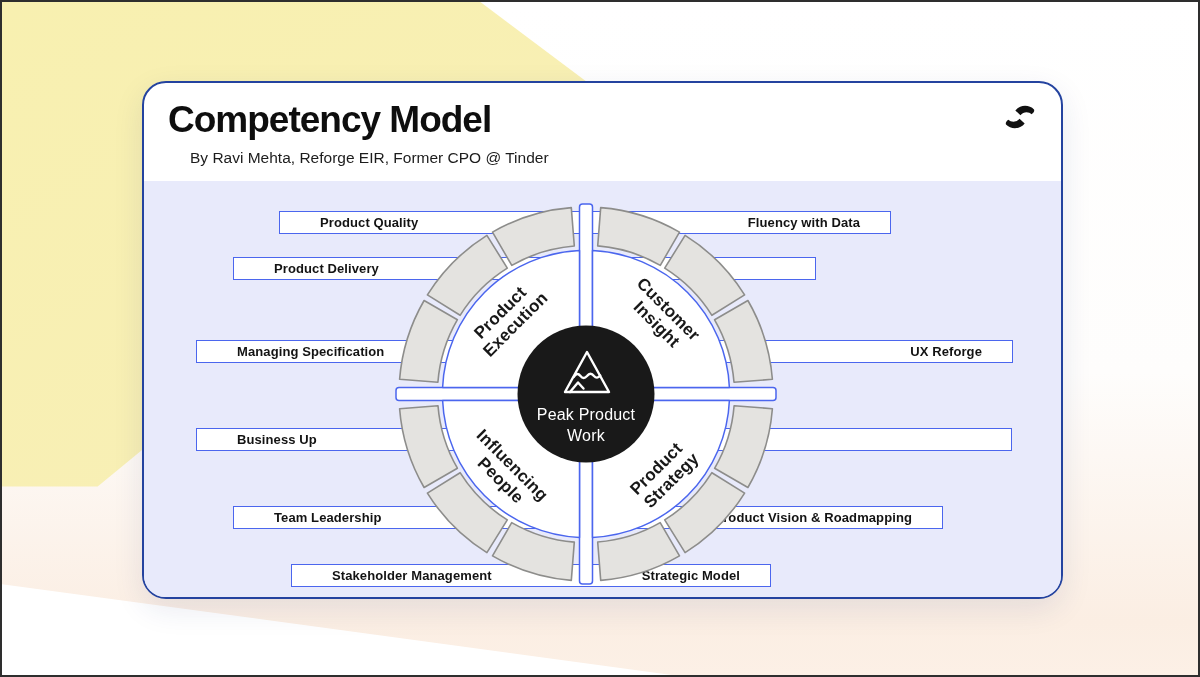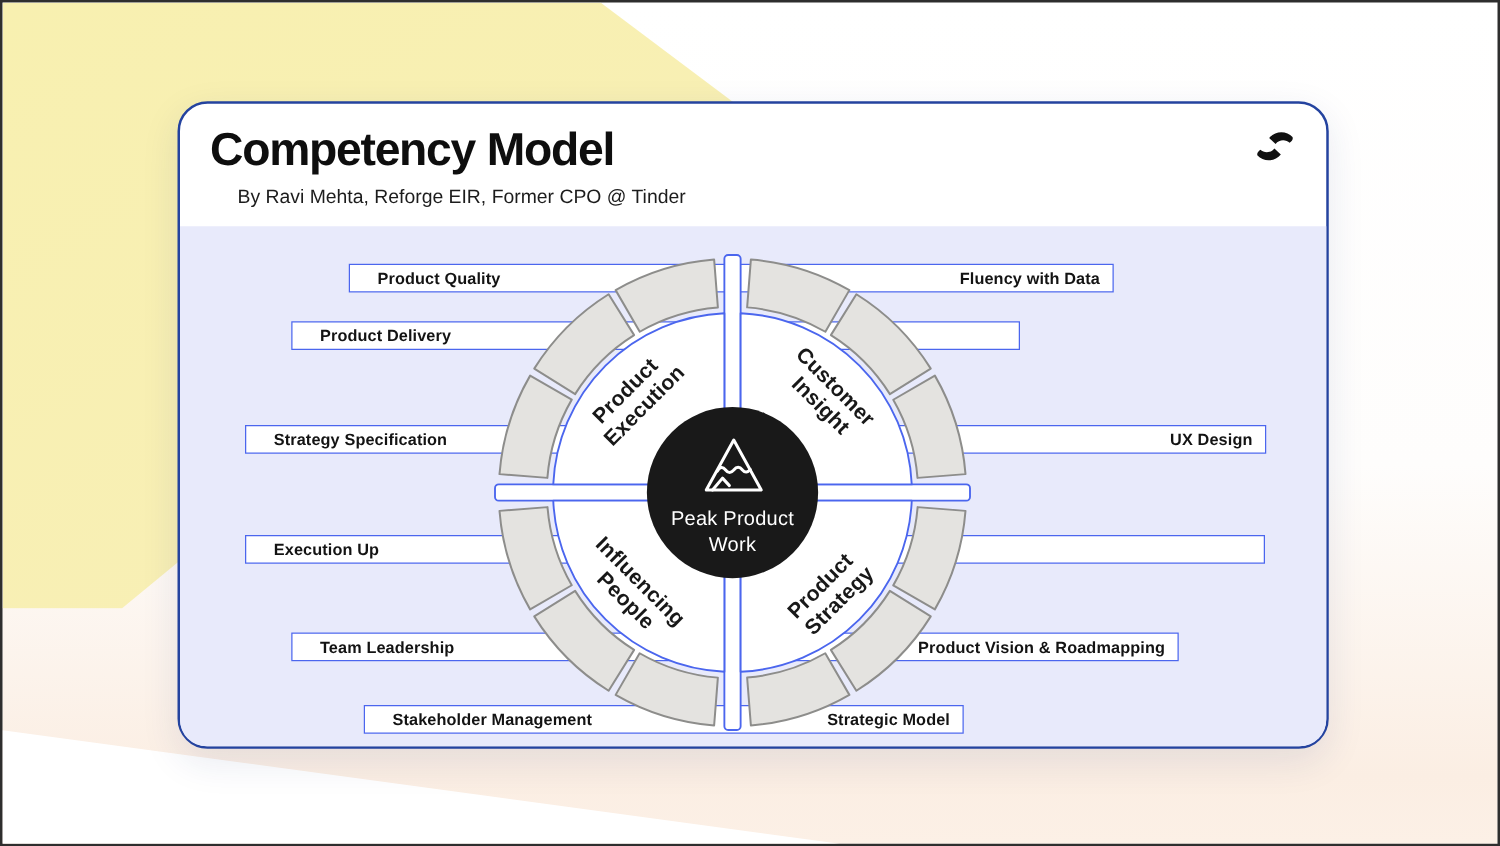--- a/index.html
+++ b/index.html
@@ -19,22 +19,22 @@
   .slide-title{position:absolute;left:24px;top:16px;font-size:37px;font-weight:700;
         letter-spacing:-1px;color:#0e0e0e;}
   .slide-subtitle{position:absolute;left:26px;top:66px;font-size:15.5px;color:#1c1c1c;margin-left:20px;}
   .logo{position:absolute;right:24px;top:20px;width:34px;height:28px;}
   .panel{position:absolute;left:0;right:0;top:98px;bottom:0;background:#e8eafb;
         border-radius:0 0 21px 21px;overflow:hidden;}
   .band{position:absolute;height:23px;background:#ffffff;border:1.5px solid #4b66ee;
         box-sizing:border-box;}
   .band .lbl{position:absolute;top:0;bottom:0;display:flex;align-items:center;
         font-size:13px;font-weight:700;color:#131313;letter-spacing:.1px;white-space:nowrap;}
-  .band .lbl.left{left:0;padding-left:22px;}
-  .band .lbl.right{right:0;padding-right:10px;}
+  .band .lbl.left{left:0;padding-left:40px;}
+  .band .lbl.right{right:0;padding-right:30px;}
   .wheel{position:absolute;left:232px;top:3px;width:420px;height:420px;}
   svg text{font-family:"Liberation Sans",sans-serif;}
   .quad-label{font-size:17px;font-weight:700;fill:#181818;letter-spacing:.2px;}
   .center-label{font-size:16px;fill:#ffffff;letter-spacing:.2px;}
 </style>
 </head>
 <body>
 
 <div class="stage">
   <div class="bg-yellow"></div>
@@ -53,25 +53,25 @@
     <div class="panel">
 
       <div class="band" style="top:30px;left:135px;width:612px;">
         <span class="lbl left">Product Quality</span>
         <span class="lbl right">Fluency with Data</span>
       </div>
       <div class="band" style="top:76px;left:89px;width:583px;">
         <span class="lbl left">Product Delivery</span>
       </div>
       <div class="band" style="top:159px;left:52px;width:817px;">
-        <span class="lbl left">Strategy Specification</span>
-        <span class="lbl right">UX Design</span>
+        <span class="lbl left">Managing Specification</span>
+        <span class="lbl right">UX Reforge</span>
       </div>
       <div class="band" style="top:247px;left:52px;width:816px;">
-        <span class="lbl left">Execution Up</span>
+        <span class="lbl left">Business Up</span>
       </div>
       <div class="band" style="top:309px;left:89px;width:710px;margin-top:16px;">
         <span class="lbl left">Team Leadership</span>
         <span class="lbl right">Product Vision &amp; Roadmapping</span>
       </div>
       <div class="band" style="top:383px;left:147px;width:480px;">
         <span class="lbl left">Stakeholder Management</span>
         <span class="lbl right">Strategic Model</span>
       </div>
 

